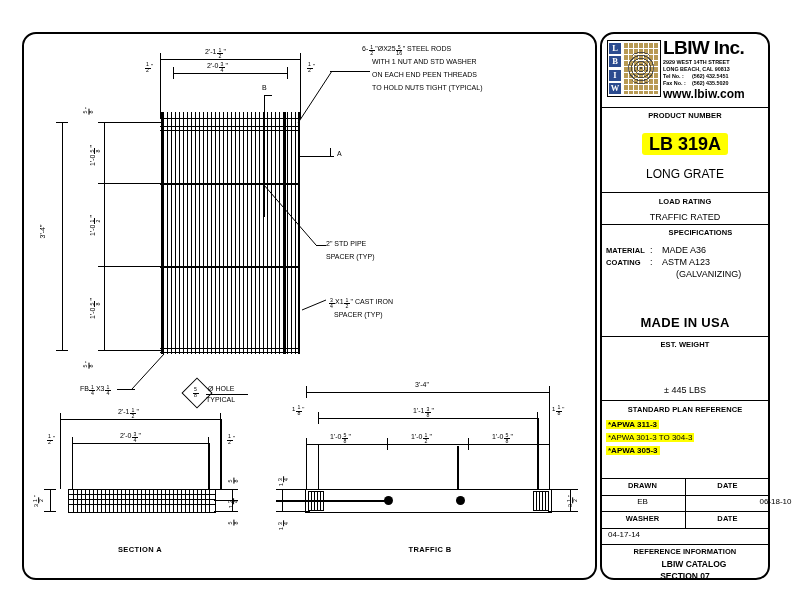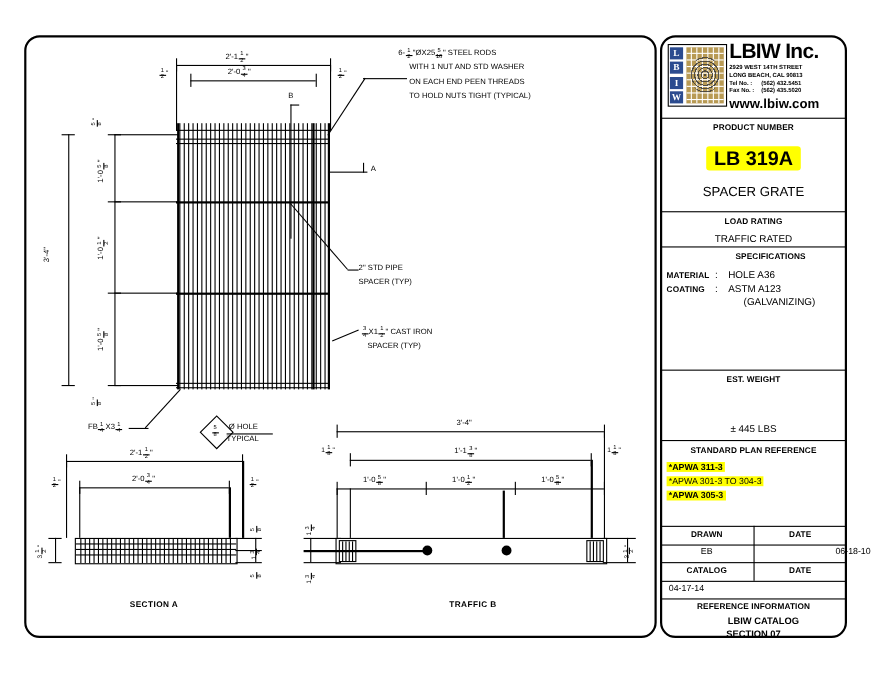--- a/index.html
+++ b/index.html
@@ -444,38 +444,39 @@
   <div class="t" style="left:663px;top:81px;font-size:5.4px;font-weight:bold;">Fax No. :</div>
   <div class="t" style="left:692px;top:81px;font-size:5.4px;font-weight:bold;">(562) 435.5020</div>
   <div class="t" style="left:663px;top:88px;font-size:12px;font-weight:bold;">www.lbiw.com</div>
 
   <div class="tb-sep" style="top:107px;"></div>
   <div class="c tb-h" style="left:600px;top:112px;width:170px;">PRODUCT NUMBER</div>
 
   <div class="c" style="left:600px;top:134px;width:170px;">
     <span class="hl" style="font-size:18px;font-weight:bold;border-radius:3px;padding:1px 7px;">LB 319A</span>
   </div>
-  <div class="c" style="left:600px;top:168px;width:170px;font-size:12px;">SPACER GRATE</div>
+  <div class="c" style="left:600px;top:168px;width:170px;font-size:12px;">LONG GRATE</div>
 
   <div class="tb-sep" style="top:192px;"></div>
   <div class="c tb-h" style="left:600px;top:198px;width:170px;">LOAD RATING</div>
   <div class="c" style="left:600px;top:212px;width:170px;font-size:9px;">TRAFFIC RATED</div>
 
   <div class="tb-sep" style="top:224px;"></div>
   <div class="c tb-h" style="left:600px;top:229px;width:201px;">SPECIFICATIONS</div>
 
   <div class="t tb-h" style="left:606px;top:247px;">MATERIAL</div>
   <div class="t tb-b" style="left:650px;top:246px;">:</div>
-  <div class="t tb-b" style="left:662px;top:246px;">HOLE A36</div>
+  <div class="t tb-b" style="left:662px;top:246px;">MADE A36</div>
 
   <div class="t tb-h" style="left:606px;top:259px;">COATING</div>
   <div class="t tb-b" style="left:650px;top:258px;">:</div>
   <div class="t tb-b" style="left:662px;top:258px;">ASTM A123</div>
   <div class="t tb-b" style="left:676px;top:270px;">(GALVANIZING)</div>
 
+  <div class="c" style="left:600px;top:316px;width:170px;font-size:13px;font-weight:bold;letter-spacing:.3px;">MADE IN USA</div>
 
   <div class="tb-sep" style="top:336px;"></div>
   <div class="c tb-h" style="left:600px;top:341px;width:170px;">EST. WEIGHT</div>
   <div class="c" style="left:600px;top:385px;width:170px;font-size:9px;">± 445 LBS</div>
 
   <div class="tb-sep" style="top:400px;"></div>
   <div class="c tb-h" style="left:600px;top:406px;width:170px;">STANDARD PLAN REFERENCE</div>
   <div class="t" style="left:606px;top:421px;font-size:8px;font-weight:bold;">
     <span class="hl">*APWA 311-3</span>
   </div>
@@ -490,21 +491,21 @@
   <div class="tb-sep" style="top:495px;"></div>
   <div class="tb-sep" style="top:511px;"></div>
   <div class="tb-sep" style="top:528px;"></div>
   <div class="v" style="left:685px;top:478px;height:50px;border-left-width:1.4px;"></div>
 
   <div class="c tb-h" style="left:600px;top:482px;width:85px;">DRAWN</div>
   <div class="c tb-h" style="left:685px;top:482px;width:85px;">DATE</div>
   <div class="c" style="left:600px;top:498px;width:85px;font-size:8px;">EB</div>
   <div class="c" style="left:685px;top:498px;width:85px;font-size:8px;padding-left:48px;">06-18-10</div>
 
-  <div class="c tb-h" style="left:600px;top:515px;width:85px;">CATALOG</div>
+  <div class="c tb-h" style="left:600px;top:515px;width:85px;">WASHER</div>
   <div class="c tb-h" style="left:685px;top:515px;width:85px;">DATE</div>
   <div class="t" style="left:608px;top:531px;font-size:8px;">04-17-14</div>
 
   <div class="tb-sep" style="top:544px;"></div>
   <div class="c tb-h" style="left:600px;top:548px;width:170px;">REFERENCE INFORMATION</div>
   <div class="c" style="left:600px;top:560px;width:188px;font-size:8.5px;font-weight:bold;">LBIW CATALOG</div>
   <div class="c" style="left:600px;top:572px;width:170px;font-size:8.5px;font-weight:bold;">SECTION 07</div>
 
 </div>
 

